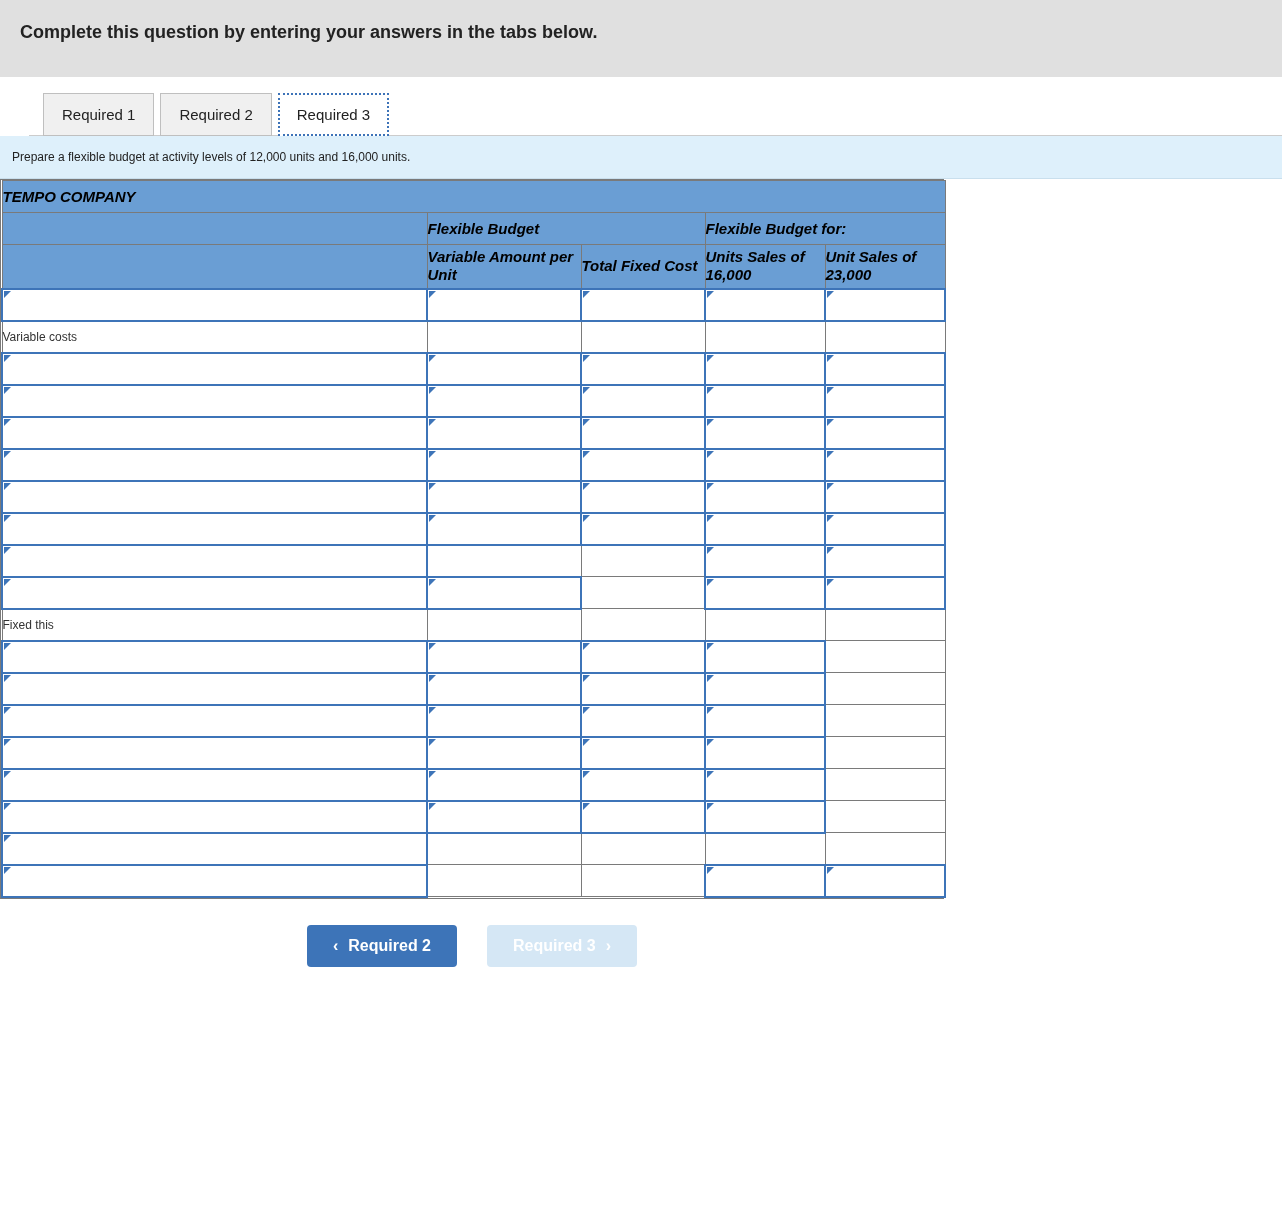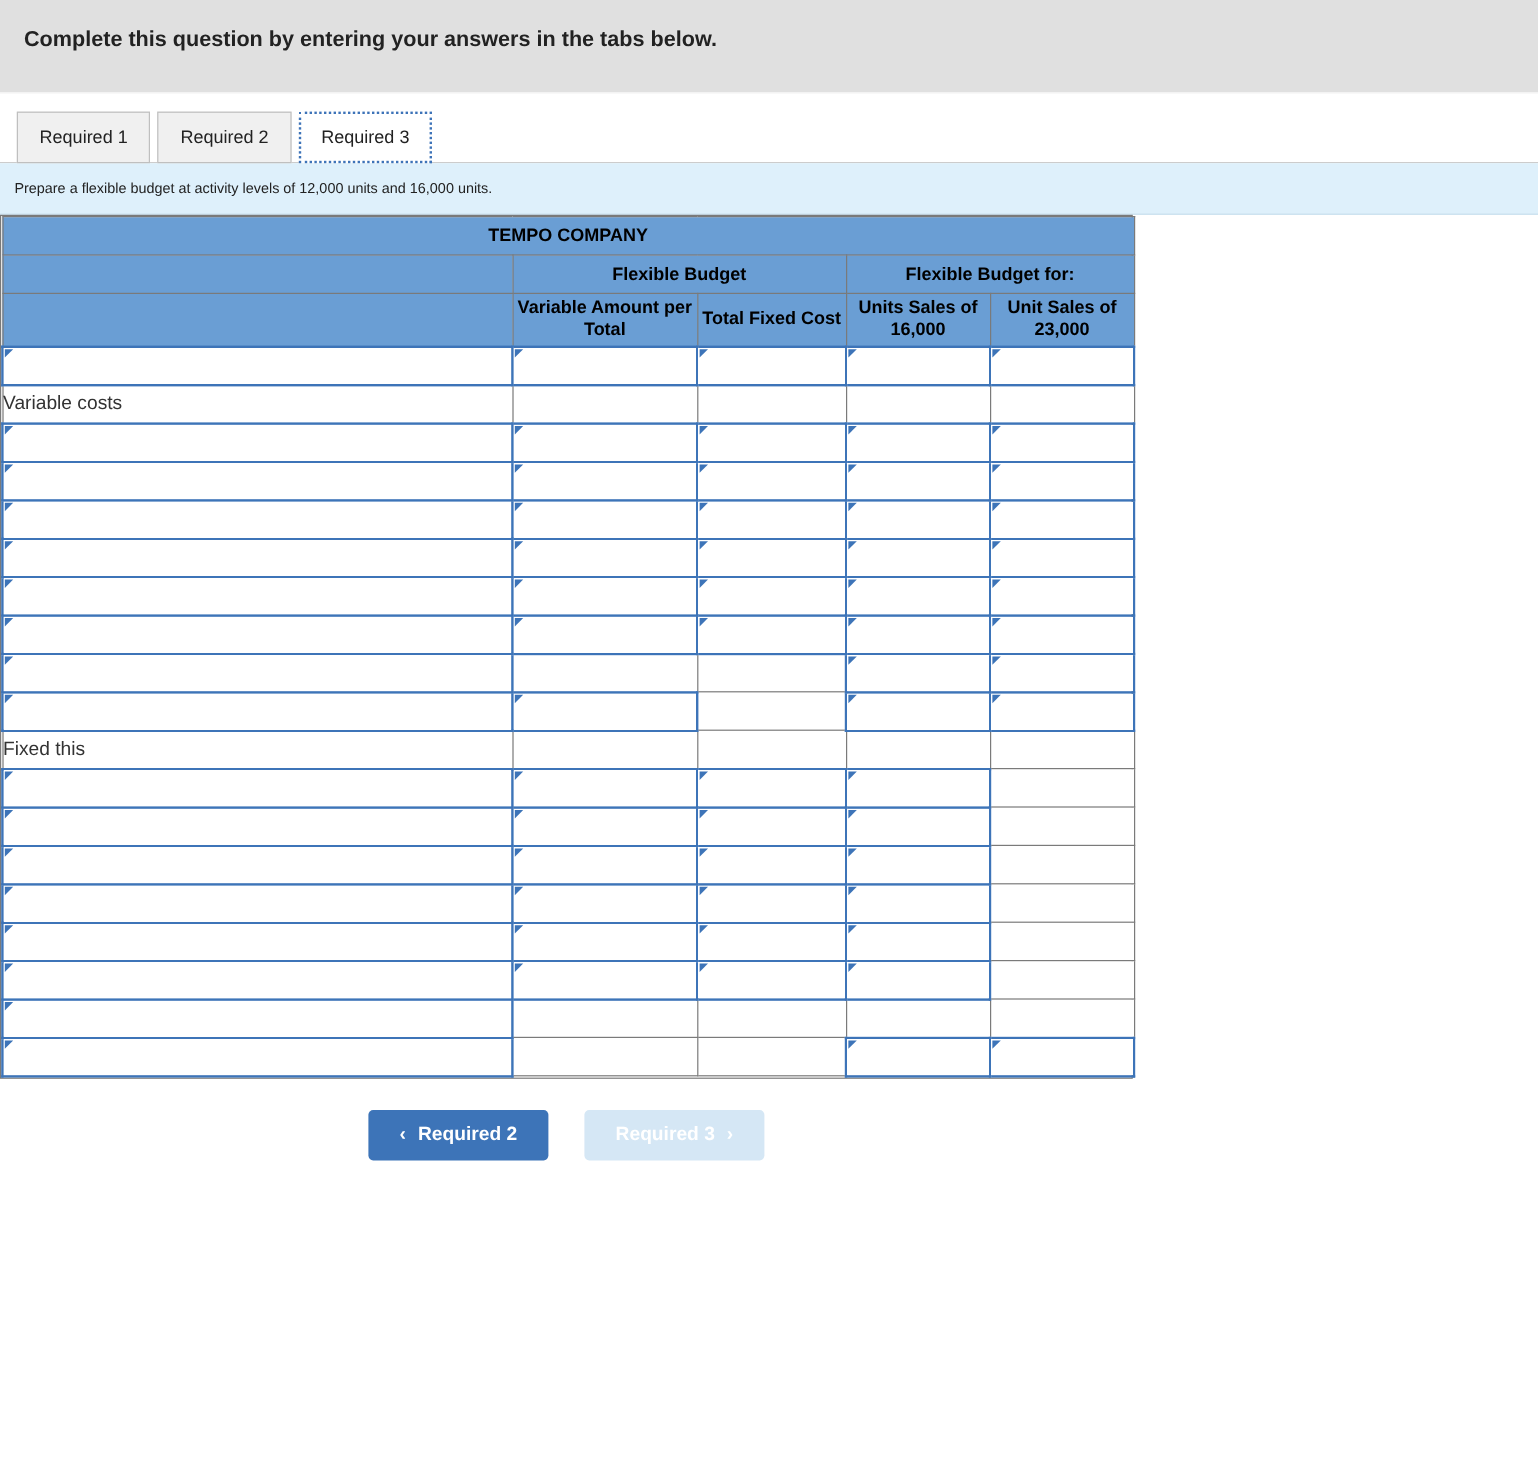--- a/index.html
+++ b/index.html
@@ -16,20 +16,21 @@
     padding: 22px 8px 34px 20px;
     font-weight: bold;
     font-size: 18px;
     border-bottom: 1px solid #fff;
   }
   .tabs-row {
     display: flex;
     gap: 6px;
     padding: 14px 16px 0 14px;
     border-bottom: 1px solid #ccc;
+    margin-left: 29px;
   }
   .tab {
     background: #f0f0f0;
     border: 1px solid #bfbfbf;
     padding: 12px 18px;
     font-size: 15px;
     cursor: pointer;
     position: relative;
     bottom: -1px;
   }
@@ -57,30 +58,30 @@
   }
   .sheet td, .sheet th {
     border: 1px solid #7a7a7a;
     padding: 0;
     height: 32px;
     vertical-align: middle;
   }
   .hdr {
     background: #6a9ed4;
     font-weight: bold;
-    text-align: center;
     font-size: 15px;
     color: #000;
     padding: 4px 4px;
+    font-style: italic;
   }
   .hdr.tall { height: 44px; line-height: 1.2; }
   .section-label {
     text-align: left;
     padding: 6px 4px;
-    font-size: 16px;
+    font-size: 12px;
     color: #333;
   }
   .input-cell {
     position: relative;
     background: #fff;
   }
   .input-cell::before {
     content: "";
     position: absolute;
     left: 1px;
@@ -154,21 +155,21 @@
   </tr>
 
   <tr>
     <td class="hdr"></td>
     <td class="hdr" colspan="2">Flexible Budget</td>
     <td class="hdr" colspan="2">Flexible Budget for:</td>
   </tr>
 
   <tr>
     <td class="hdr tall"></td>
-    <td class="hdr tall">Variable Amount per Total</td>
+    <td class="hdr tall">Variable Amount per Unit</td>
     <td class="hdr tall">Total Fixed Cost</td>
     <td class="hdr tall">Units Sales of 16,000</td>
     <td class="hdr tall">Unit Sales of 23,000</td>
   </tr>
 
   <tr>
     <td class="input-cell heavy"></td>
     <td class="input-cell heavy"></td>
     <td class="input-cell heavy"></td>
     <td class="input-cell heavy"></td>

